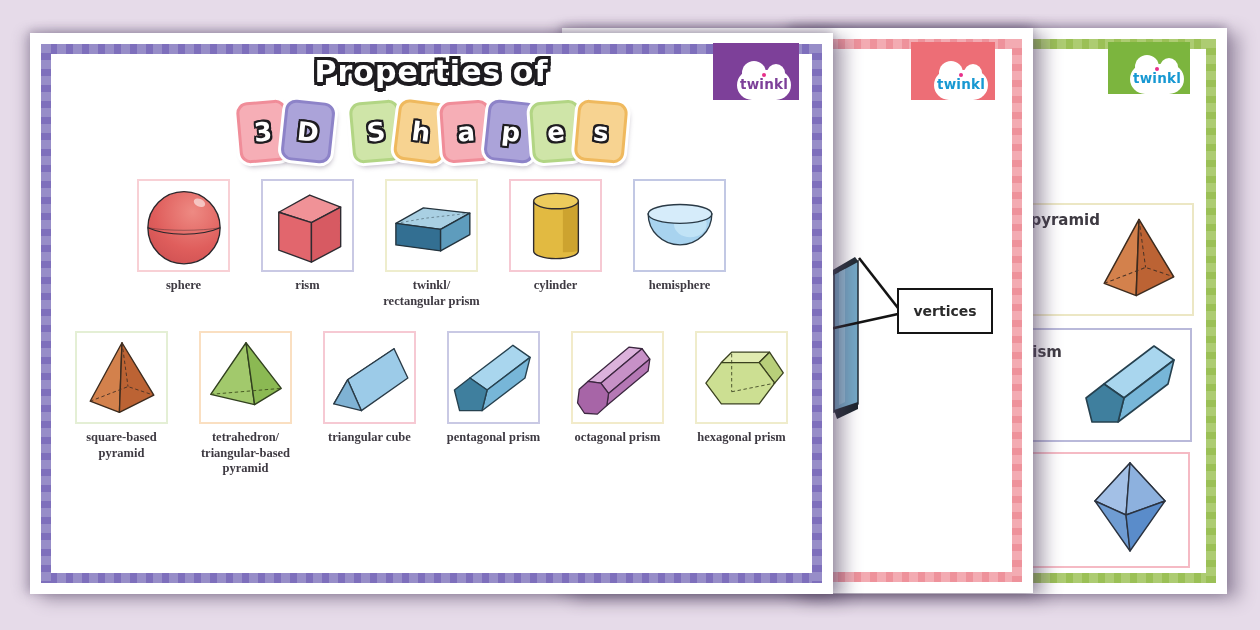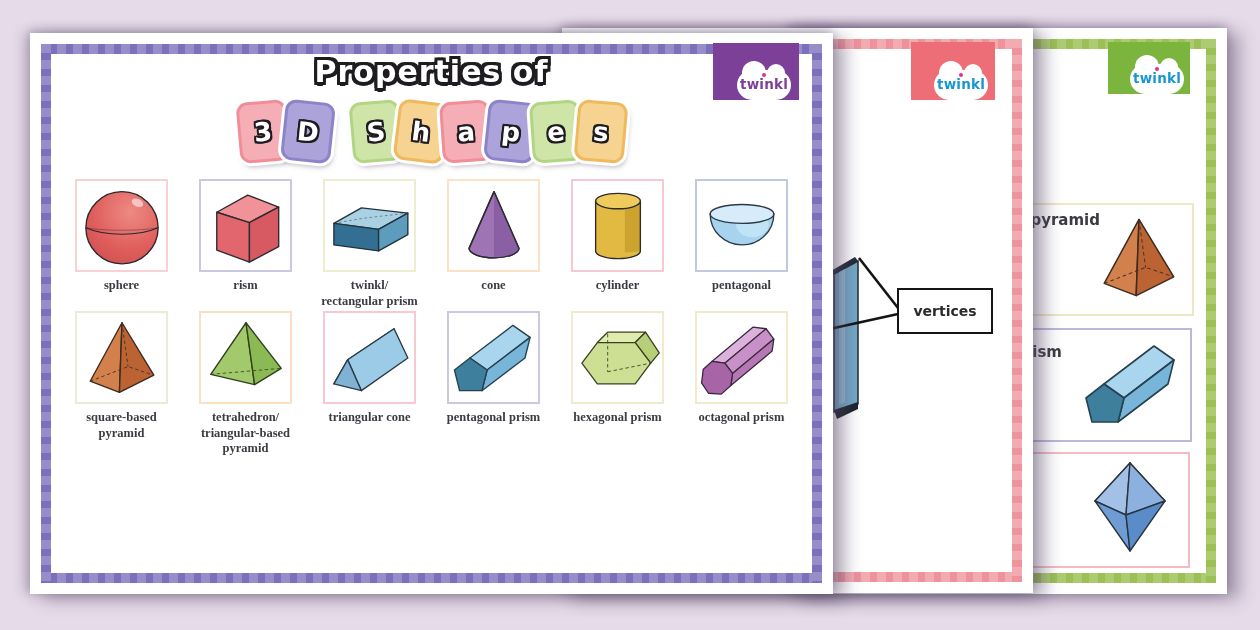--- a/index.html
+++ b/index.html
@@ -42,21 +42,21 @@
   .tile-gap{margin-left:18px !important;}
   .tile.pink{background:#f6aeb6;border:3px solid #f08d99;}
   .tile.purple{background:#aba3d9;border:3px solid #8d83c8;}
   .tile.green{background:#cfe5a8;border:3px solid #b2d584;}
   .tile.orange{background:#f7d391;border:3px solid #efb95e;}
   .tile .ch{color:#fff;
      text-shadow:-2px -2px 0 #1e1c20,0 -2px 0 #1e1c20,2px -2px 0 #1e1c20,-2px 0 0 #1e1c20,2px 0 0 #1e1c20,
                  -2px 2px 0 #1e1c20,0 2px 0 #1e1c20,2px 2px 0 #1e1c20;}
   
   .row{position:absolute;left:0;right:0;display:flex;justify-content:center;gap:31px;font-family:Liberation Serif, serif;}
-  .row1{top:146px;} .row2{top:278px;} .row3{top:416px;}
+  .row1{top:146px;} .row2{top:298px;} .row3{top:416px;}
   .cell{width:93px;display:flex;flex-direction:column;align-items:center;}
   .sbox{width:89px;height:89px;background:#fff;border:2px solid #eee;display:flex;align-items:center;justify-content:center;}
   .lbl{width:124px;margin:6px 0 0 0;text-align:center;font-size:12.5px;font-weight:bold;color:#3e3a42;
        line-height:1.25;white-space:pre-line;}
   
   .p3box{position:absolute;background:#fff;border:2px solid #eee;}
   .p3lbl{position:absolute;font-size:15px;font-weight:bold;color:#3e3a42;text-align:right;}
   
   .callout-box{position:absolute;left:335px;top:260px;width:92px;height:42px;background:#fff;border:2.6px solid #151515;
        display:flex;align-items:center;justify-content:center;font-size:14px;font-weight:bold;color:#2b2b2b;}
@@ -211,49 +211,39 @@
             <polygon points="8,47 40,29 94,35 60,54" fill="#a9d0e3" stroke="#23333d" stroke-width="1.6" stroke-linejoin="round"></polygon>
             <polygon points="8,47 60,54 60,79 8,72" fill="#336f92" stroke="#23333d" stroke-width="1.6" stroke-linejoin="round"></polygon>
             <polygon points="60,54 94,35 94,60 60,79" fill="#5e9cbd" stroke="#23333d" stroke-width="1.6" stroke-linejoin="round"></polygon>
             <polyline points="8,47 42,41 94,35" fill="none" stroke="#23333d" stroke-width="0.9" stroke-dasharray="3 3" opacity="0.6"></polyline>
           </svg>
         </div>
         <div class="lbl">twinkl/
 rectangular prism</div>
       </div>
       <div class="cell">
-        <div class="sbox" style="border-color:#fae3c4;">
-          <svg class="shape" width="86" height="86" viewBox="0 0 100 100">
-            <path d="M50,10 L21,76 A29,11 0 0 0 79,76 Z" fill="#9e74b4" stroke="#2e2b31" stroke-width="1.6" stroke-linejoin="round"></path>
-            <path d="M50,10 L79,76 A29,11 0 0 1 50,87 Z" fill="#8a5fa3"></path>
-            <path d="M50,10 L21,76 A29,11 0 0 0 79,76 Z" fill="none" stroke="#2e2b31" stroke-width="1.6" stroke-linejoin="round"></path>
-          </svg>
-        </div>
-        <div class="lbl">cone</div>
-      </div>
-      <div class="cell">
         <div class="sbox" style="border-color:#f6c9d3;">
           <svg class="shape" width="86" height="86" viewBox="0 0 100 100">
             <path d="M24,21 L24,79 A26,9 0 0 0 76,79 L76,21 Z" fill="#e2ba41"></path>
             <path d="M58,22 L58,80.6 A26,9 0 0 0 76,79 L76,21 Z" fill="#cda32f"></path>
             <path d="M24,21 L24,79 A26,9 0 0 0 76,79 L76,21" fill="none" stroke="#2e2b31" stroke-width="1.6"></path>
             <ellipse cx="50" cy="21" rx="26" ry="9" fill="#edcb5c" stroke="#2e2b31" stroke-width="1.6"></ellipse>
           </svg>
         </div>
         <div class="lbl">cylinder</div>
       </div>
       <div class="cell">
         <div class="sbox" style="border-color:#c2c8e4;">
           <svg class="shape" width="86" height="86" viewBox="0 0 100 100">
             <path d="M13,36 A37,36 0 0 0 87,36 Z" fill="#a8d3ef" stroke="#2a3a46" stroke-width="1.6"></path>
             <ellipse cx="62" cy="48" rx="19" ry="15" fill="#c3e4f6" opacity="0.9"></ellipse>
             <ellipse cx="50" cy="36" rx="37" ry="11" fill="#d6ecfa" stroke="#2a3a46" stroke-width="1.6"></ellipse>
           </svg>
         </div>
-        <div class="lbl">pentagonal</div>
+        <div class="lbl">hemisphere</div>
       </div>
     </div>
 
     <div class="row row2">
       <div class="cell">
         <div class="sbox" style="border-color:#e4efd5;">
           <svg class="shape" width="86" height="86" viewBox="0 0 100 100">
             <polygon points="50,9 13,77 47,90" fill="#d3814c" stroke="#3c2b1e" stroke-width="1.6" stroke-linejoin="round"></polygon>
             <polygon points="50,9 47,90 87,70" fill="#bc6334" stroke="#3c2b1e" stroke-width="1.6" stroke-linejoin="round"></polygon>
             <polyline points="13,77 57,60 87,70" fill="none" stroke="#4a3326" stroke-width="1.1" stroke-dasharray="4 3"></polyline>
@@ -276,52 +266,52 @@
 pyramid</div>
       </div>
       <div class="cell">
         <div class="sbox" style="border-color:#f6c9d3;">
           <svg class="shape" width="86" height="86" viewBox="0 0 100 100">
             <polygon points="24,52 78,16 62,44 8,80" fill="#c3e3f5" stroke="#2a3b47" stroke-width="1.6" stroke-linejoin="round"></polygon>
             <polygon points="24,52 78,16 94,50 40,88" fill="#9ccbe8" stroke="#2a3b47" stroke-width="1.6" stroke-linejoin="round"></polygon>
             <polygon points="8,80 40,88 24,52" fill="#7fb2d4" stroke="#2a3b47" stroke-width="1.6" stroke-linejoin="round"></polygon>
           </svg>
         </div>
-        <div class="lbl">triangular cone</div>
+        <div class="lbl">triangular cube</div>
       </div>
       <div class="cell">
         <div class="sbox" style="border-color:#c9c9e4;">
           <svg class="shape" width="86" height="86" viewBox="0 0 100 100">
             <polygon points="22,50 72,12 92,26 42,64" fill="#a9d6ee" stroke="#26414f" stroke-width="1.6" stroke-linejoin="round"></polygon>
             <polygon points="42,64 92,26 86,50 36,88" fill="#77b6d8" stroke="#26414f" stroke-width="1.6" stroke-linejoin="round"></polygon>
             <polygon points="22,50 42,64 36,88 10,88 4,64" fill="#3f7f9e" stroke="#26414f" stroke-width="1.6" stroke-linejoin="round"></polygon>
           </svg>
         </div>
         <div class="lbl">pentagonal prism</div>
+      </div>
+      <div class="cell">
+        <div class="sbox" style="border-color:#f2ebca;">
+          <svg class="shape" width="86" height="86" viewBox="0 0 100 100">
+            <polygon points="15,54 63,14 78,16 30,56" fill="#dcb2dc" stroke="#3c2740" stroke-width="1.5" stroke-linejoin="round"></polygon>
+            <polygon points="30,56 78,16 87,28 39,68" fill="#c791c7" stroke="#3c2740" stroke-width="1.5" stroke-linejoin="round"></polygon>
+            <polygon points="39,68 87,28 85,42 37,82" fill="#b578b5" stroke="#3c2740" stroke-width="1.5" stroke-linejoin="round"></polygon>
+            <polygon points="15,54 30,56 39,68 37,82 26,92 11,91 3,79 5,63" fill="#a765a7" stroke="#3c2740" stroke-width="1.5" stroke-linejoin="round"></polygon>
+          </svg>
+        </div>
+        <div class="lbl">octagonal prism</div>
       </div>
       <div class="cell">
         <div class="sbox" style="border-color:#efeccb;">
           <svg class="shape" width="86" height="86" viewBox="0 0 100 100">
             <polygon points="26,32 38,20 82,20 70,32" fill="#e0ebb0" stroke="#3a411f" stroke-width="1.5" stroke-linejoin="round"></polygon>
             <polygon points="70,32 82,20 98,44 88,56" fill="#b8cf7a" stroke="#3a411f" stroke-width="1.5" stroke-linejoin="round"></polygon>
             <polygon points="26,32 70,32 88,56 70,80 26,80 8,56" fill="#ccdf92" stroke="#3a411f" stroke-width="1.5" stroke-linejoin="round"></polygon>
             <line x1="38" y1="22" x2="38" y2="66" stroke="#3a411f" stroke-width="1" stroke-dasharray="4 3"></line>
             <line x1="38" y1="66" x2="88" y2="56" stroke="#3a411f" stroke-width="1" stroke-dasharray="4 3"></line>
           </svg>
         </div>
         <div class="lbl">hexagonal prism</div>
       </div>
-      <div class="cell">
-        <div class="sbox" style="border-color:#f2ebca;">
-          <svg class="shape" width="86" height="86" viewBox="0 0 100 100">
-            <polygon points="15,54 63,14 78,16 30,56" fill="#dcb2dc" stroke="#3c2740" stroke-width="1.5" stroke-linejoin="round"></polygon>
-            <polygon points="30,56 78,16 87,28 39,68" fill="#c791c7" stroke="#3c2740" stroke-width="1.5" stroke-linejoin="round"></polygon>
-            <polygon points="39,68 87,28 85,42 37,82" fill="#b578b5" stroke="#3c2740" stroke-width="1.5" stroke-linejoin="round"></polygon>
-            <polygon points="15,54 30,56 39,68 37,82 26,92 11,91 3,79 5,63" fill="#a765a7" stroke="#3c2740" stroke-width="1.5" stroke-linejoin="round"></polygon>
-          </svg>
-        </div>
-        <div class="lbl">octagonal prism</div>
-      </div>
     </div>
 
   </div>
 
 </div>
 
 </body></html>

